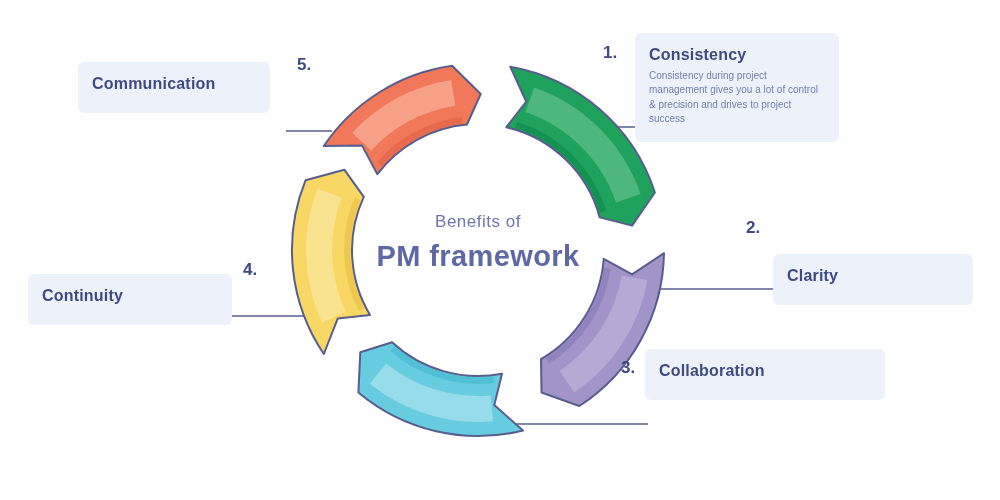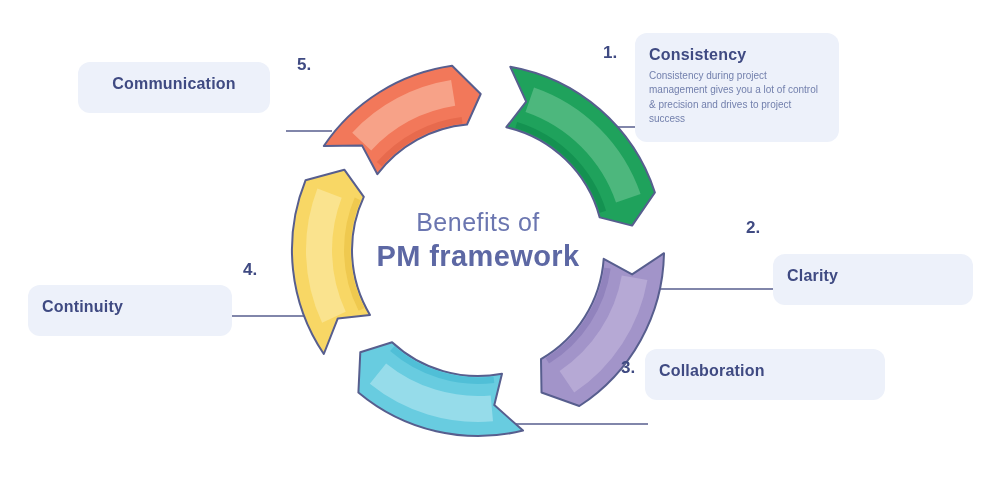--- a/index.html
+++ b/index.html
@@ -1,34 +1,34 @@
 <!DOCTYPE html>
 <html style="--background: #FFFFFF; --card-bg: #EDF1FA; --heading: #3F4A82; --body-text: #7380AD; --title-line1: #6B76B0; --title-line2: #5D68A4;"><head>
 <meta charset="utf-8">
 <style>
   html,body{margin:0;padding:0;background:#fff;}
   .canvas{position:relative;width:1000px;height:500px;background:var(--background,#fff);
           font-family:"Liberation Sans",sans-serif;overflow:hidden;}
   .canvas svg{position:absolute;left:0;top:0;}
-  .card{position:absolute;background:var(--card-bg,#EDF1FA);border-radius:12px;padding:13px 14px 15px;box-sizing:border-box;}
+  .card{position:absolute;background:var(--card-bg,#EDF1FA);border-radius:6px;padding:13px 14px 15px;box-sizing:border-box;}
   .card-heading{font-size:16px;font-weight:700;color:var(--heading,#3F4A82);margin:0 0 5px;letter-spacing:.2px;}
   .card-body{font-size:10px;line-height:1.44;color:var(--body-text,#7380AD);margin:0;}
   .num{position:absolute;font-size:17px;font-weight:700;color:var(--heading,#3F4A82);line-height:1;}
   .card1{left:635px;top:33px;width:204px;}
   .card2{left:773px;top:206px;width:200px;margin-top:48px;}
   .card3{left:645px;top:349px;width:240px;}
-  .card4{left:28px;top:285px;width:204px;}
-  .card5{left:78px;top:62px;width:192px;text-align:center;}
+  .card4{left:28px;top:274px;width:204px;}
+  .card5{left:78px;top:62px;width:192px;}
   .num1{left:603px;top:44px;}
   .num2{left:746px;top:219px;}
   .num3{left:621px;top:359px;}
   .num4{left:243px;top:261px;}
   .num5{left:297px;top:56px;}
   .title{position:absolute;left:318px;top:206px;width:320px;text-align:center;}
-  .title-line1{font-size:25px;line-height:32px;font-weight:400;color:var(--title-line1,#6B76B0);letter-spacing:.5px;}
+  .title-line1{font-size:17px;line-height:32px;font-weight:400;color:var(--title-line1,#6B76B0);letter-spacing:.5px;}
   .title-line2{font-size:29px;line-height:36px;font-weight:700;color:var(--title-line2,#5D68A4);letter-spacing:.4px;}
 </style>
 </head>
 <body>
 
 <div class="canvas">
 
   <svg id="cycle-svg" width="1000" height="500" viewBox="0 0 1000 500">
       <line x1="610" y1="127" x2="641" y2="127" stroke="#575E8E" stroke-width="1.5"></line>
       <line x1="657" y1="289" x2="774" y2="289" stroke="#575E8E" stroke-width="1.5"></line>

